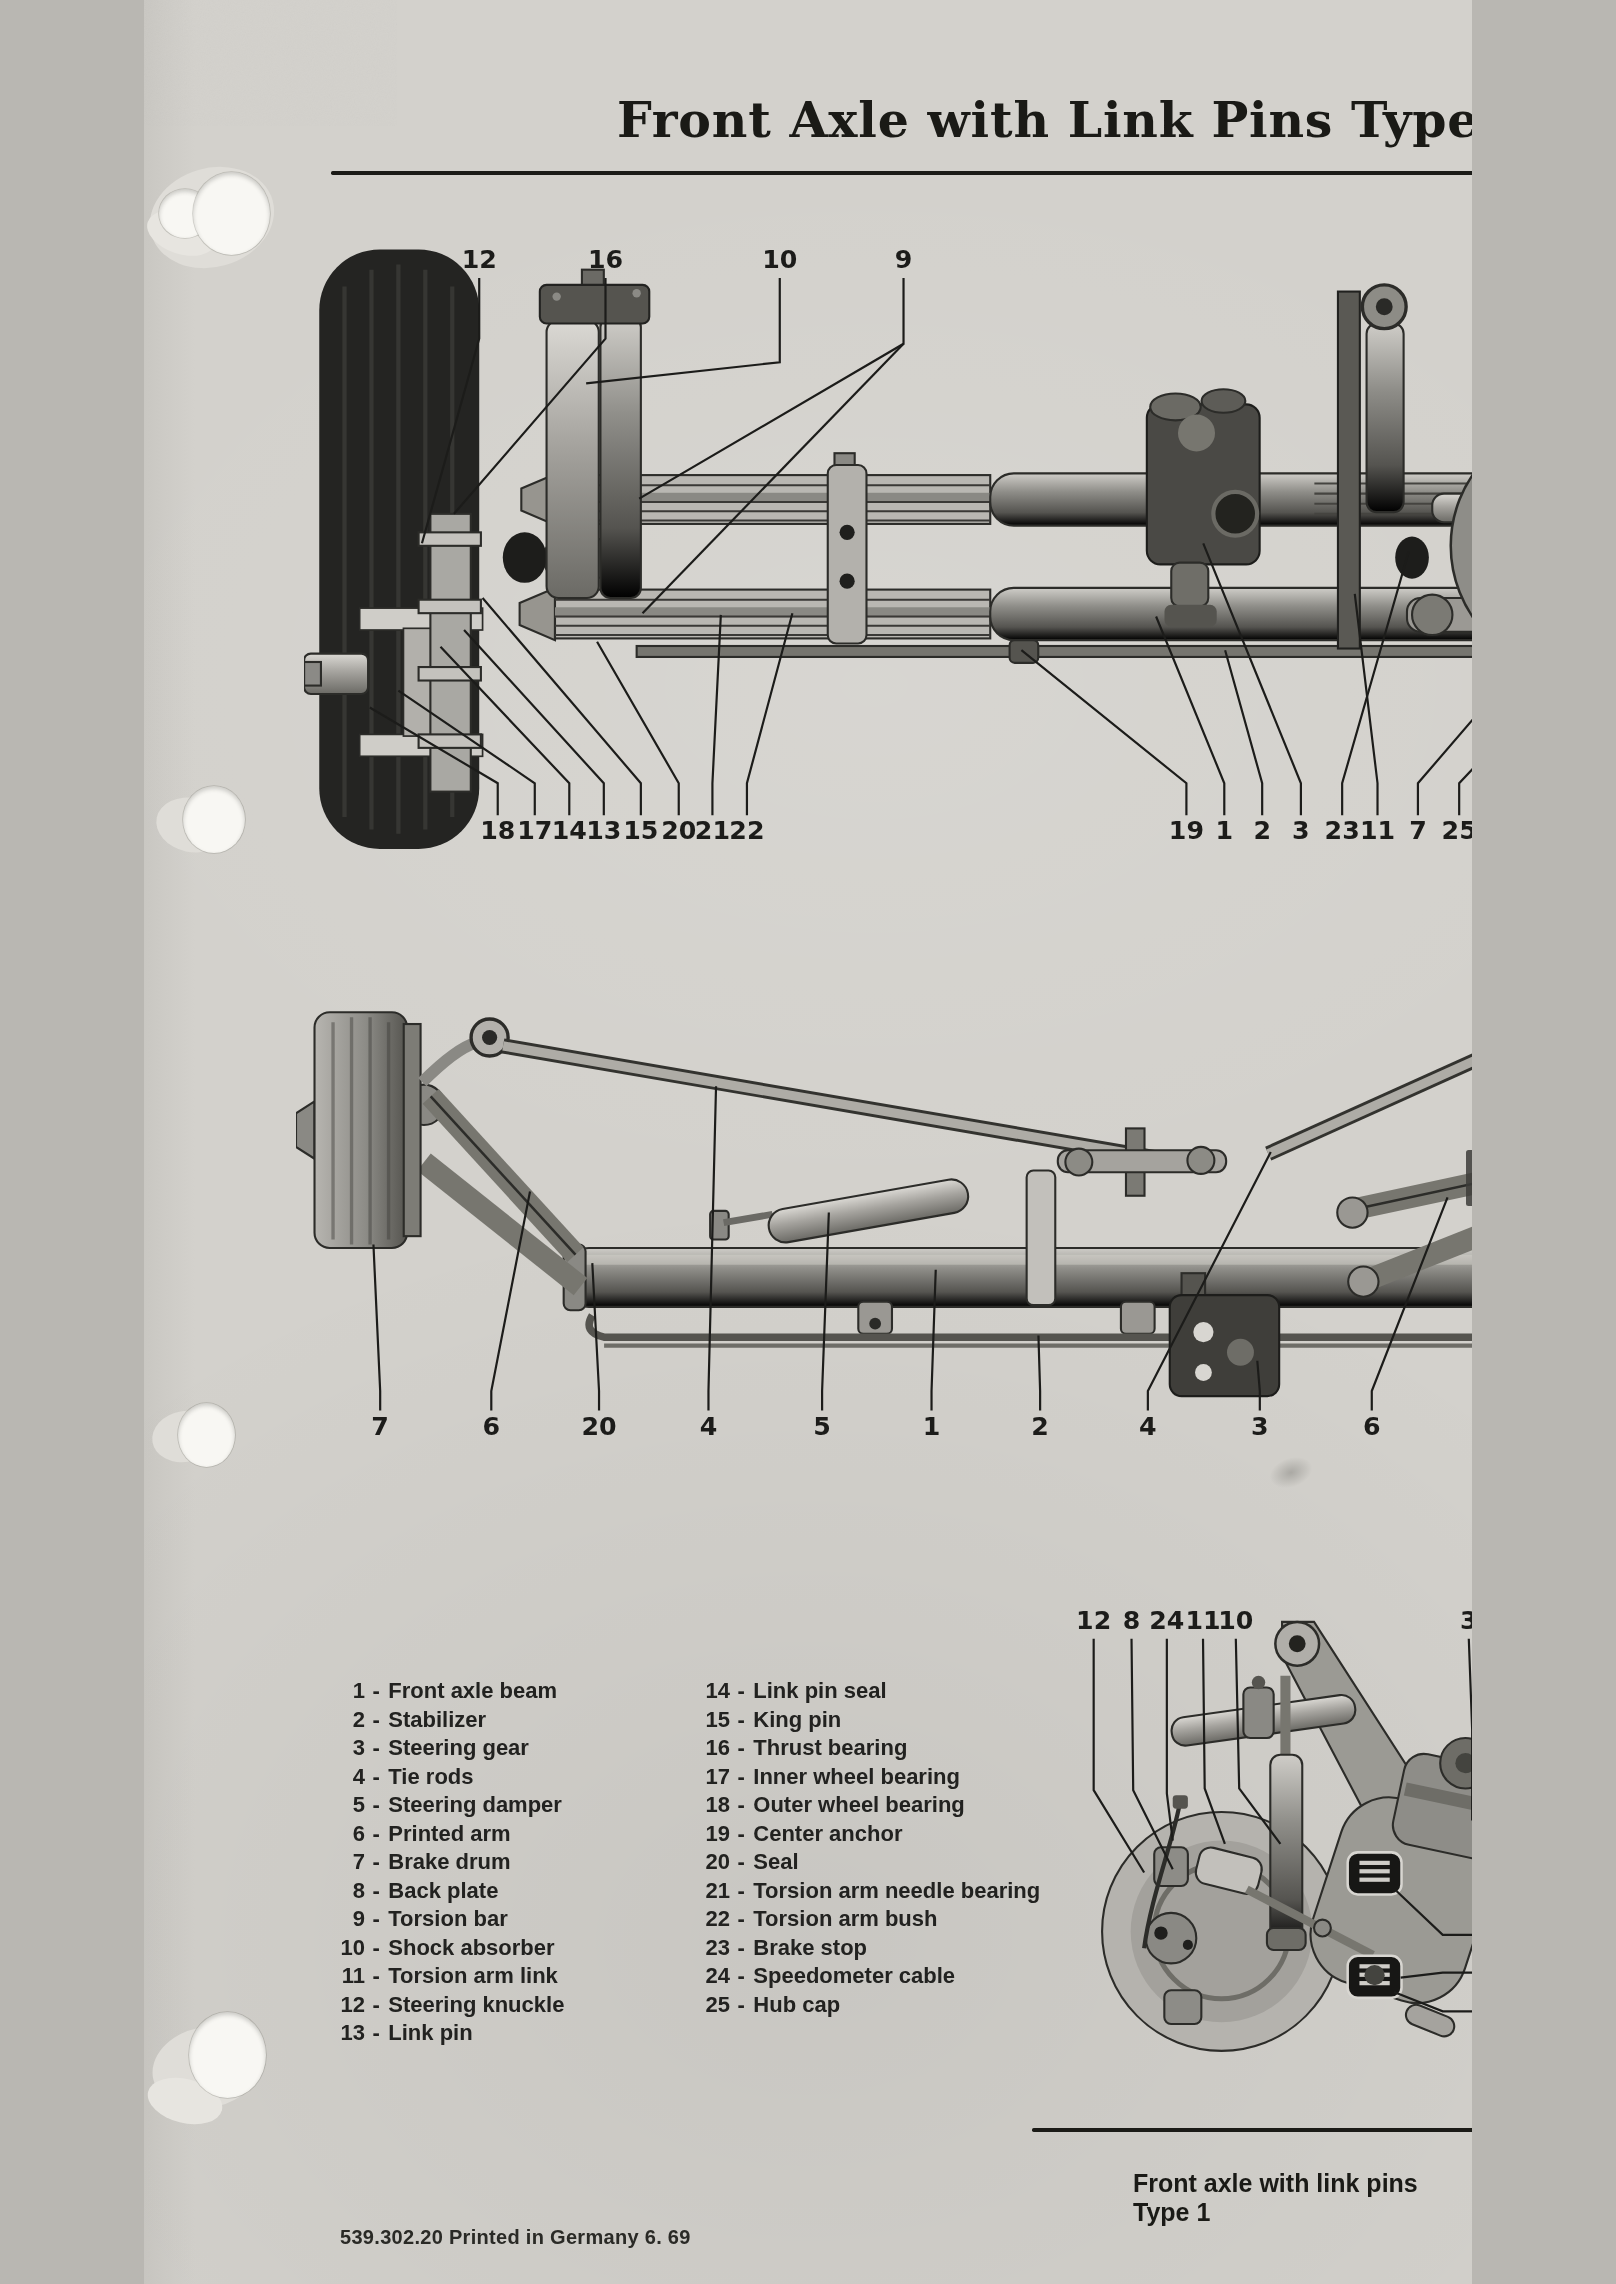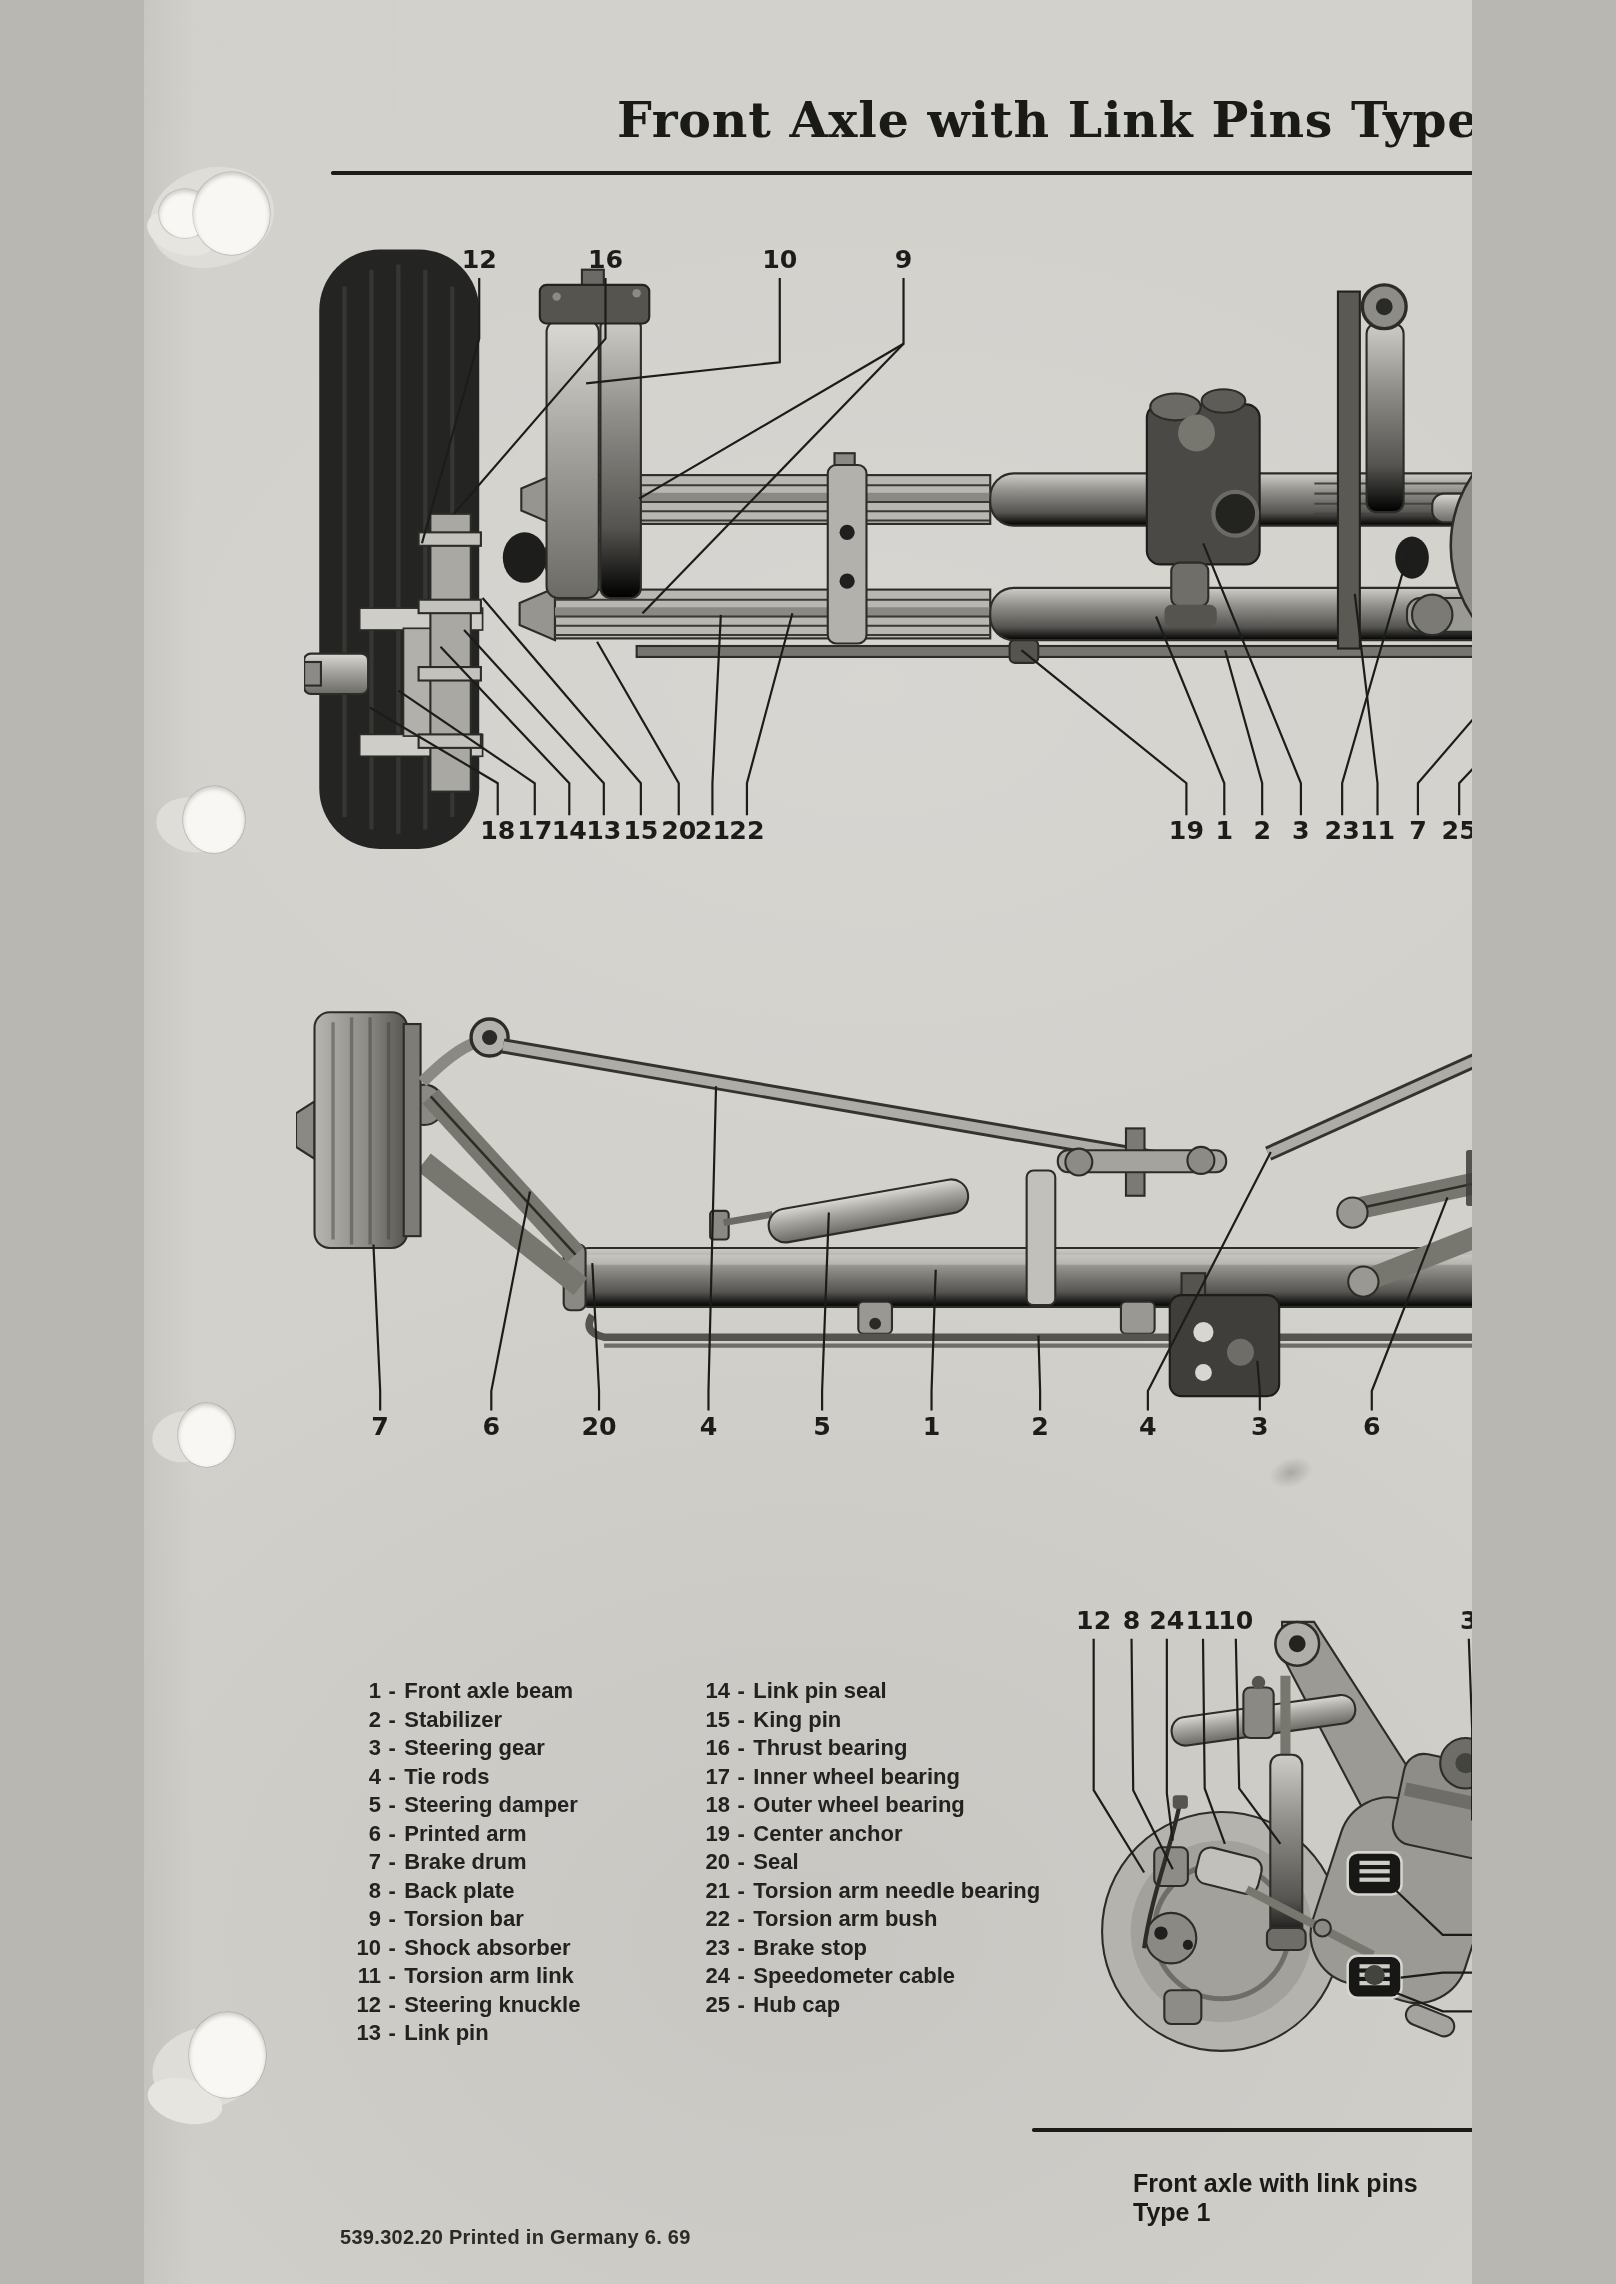--- a/index.html
+++ b/index.html
@@ -400,21 +400,21 @@
       <text class="callout" text-anchor="middle" x="115" y="40">24</text>
       <text class="callout" text-anchor="middle" x="158" y="40">11</text>
       <text class="callout" text-anchor="middle" x="197" y="40">10</text>
       <text class="callout" text-anchor="middle" x="474" y="40">3</text>
       <text class="callout" text-anchor="start" x="508" y="414">19</text>
       <text class="callout" text-anchor="start" x="508" y="459">19</text>
       <text class="callout" text-anchor="start" x="501" y="505">9</text>
     </svg>
   </div>
 
-  <div class="abs legend-col" style="left:208px;top:1677px">
+  <div class="abs legend-col" style="left:192px;top:1677px">
     <div class="legend-row"><span class="num">1</span><span class="dash">-</span><span>Front axle beam</span></div>
     <div class="legend-row"><span class="num">2</span><span class="dash">-</span><span>Stabilizer</span></div>
     <div class="legend-row"><span class="num">3</span><span class="dash">-</span><span>Steering gear</span></div>
     <div class="legend-row"><span class="num">4</span><span class="dash">-</span><span>Tie rods</span></div>
     <div class="legend-row"><span class="num">5</span><span class="dash">-</span><span>Steering damper</span></div>
     <div class="legend-row"><span class="num">6</span><span class="dash">-</span><span>Printed arm</span></div>
     <div class="legend-row"><span class="num">7</span><span class="dash">-</span><span>Brake drum</span></div>
     <div class="legend-row"><span class="num">8</span><span class="dash">-</span><span>Back plate</span></div>
     <div class="legend-row"><span class="num">9</span><span class="dash">-</span><span>Torsion bar</span></div>
     <div class="legend-row"><span class="num">10</span><span class="dash">-</span><span>Shock absorber</span></div>

